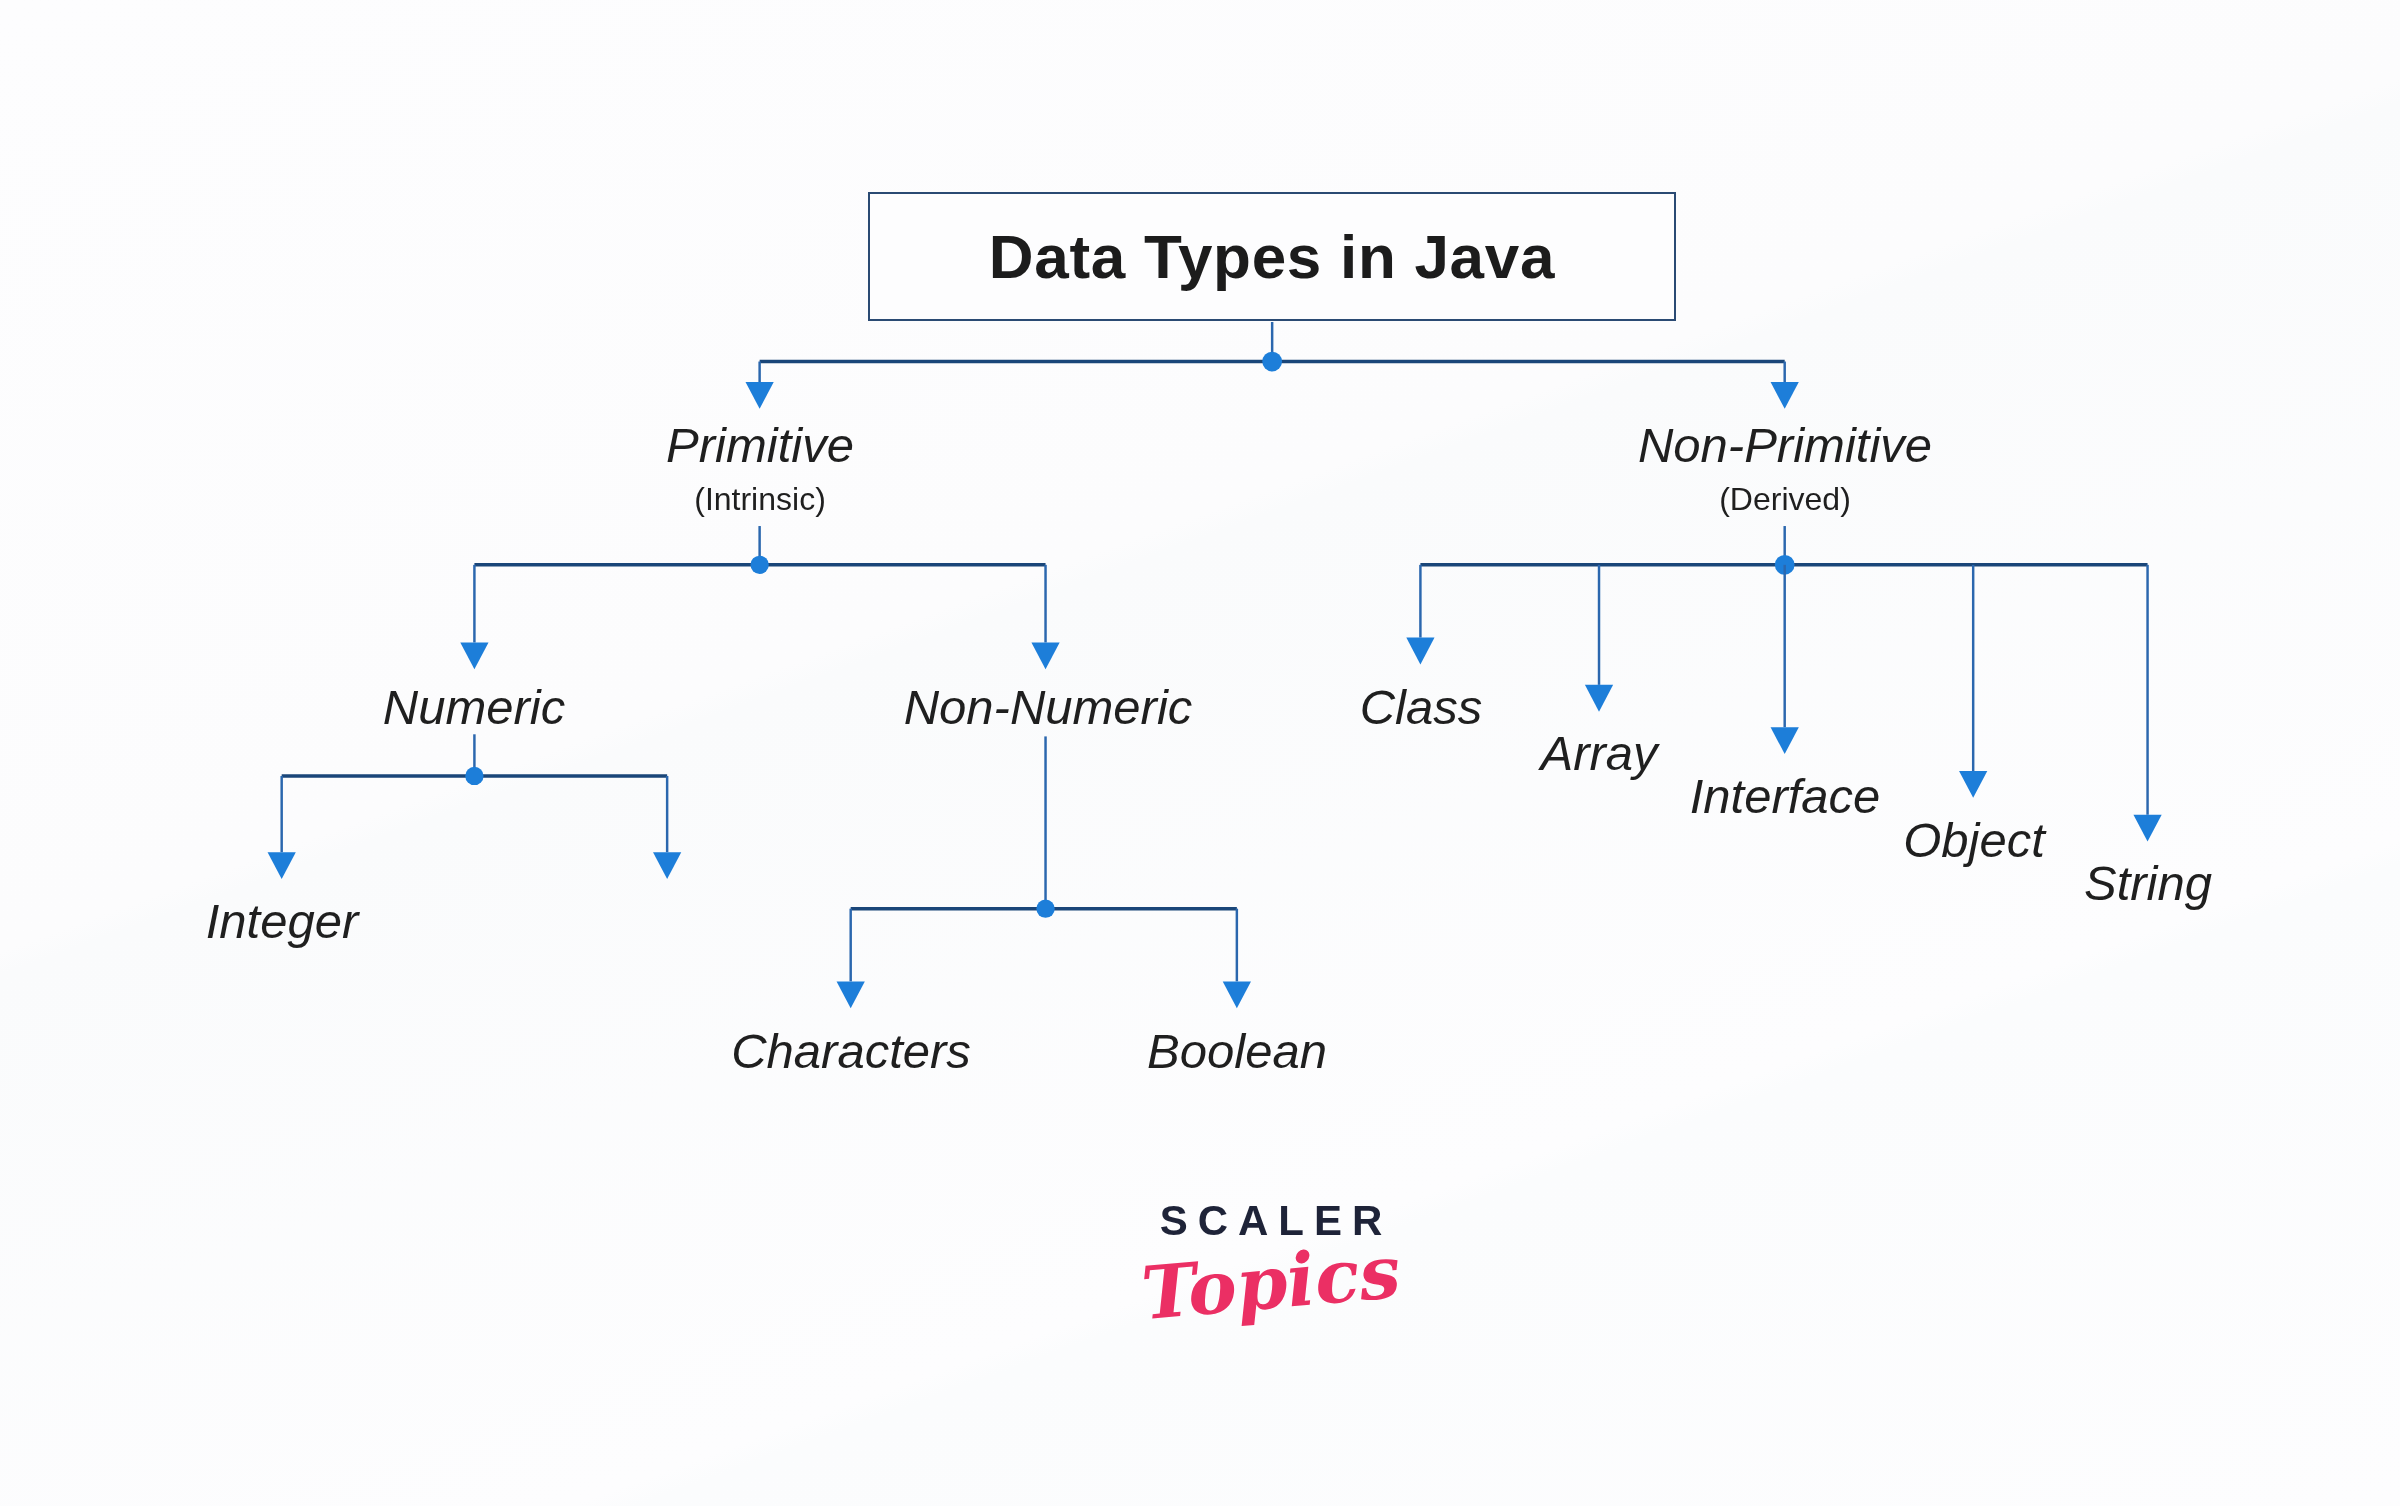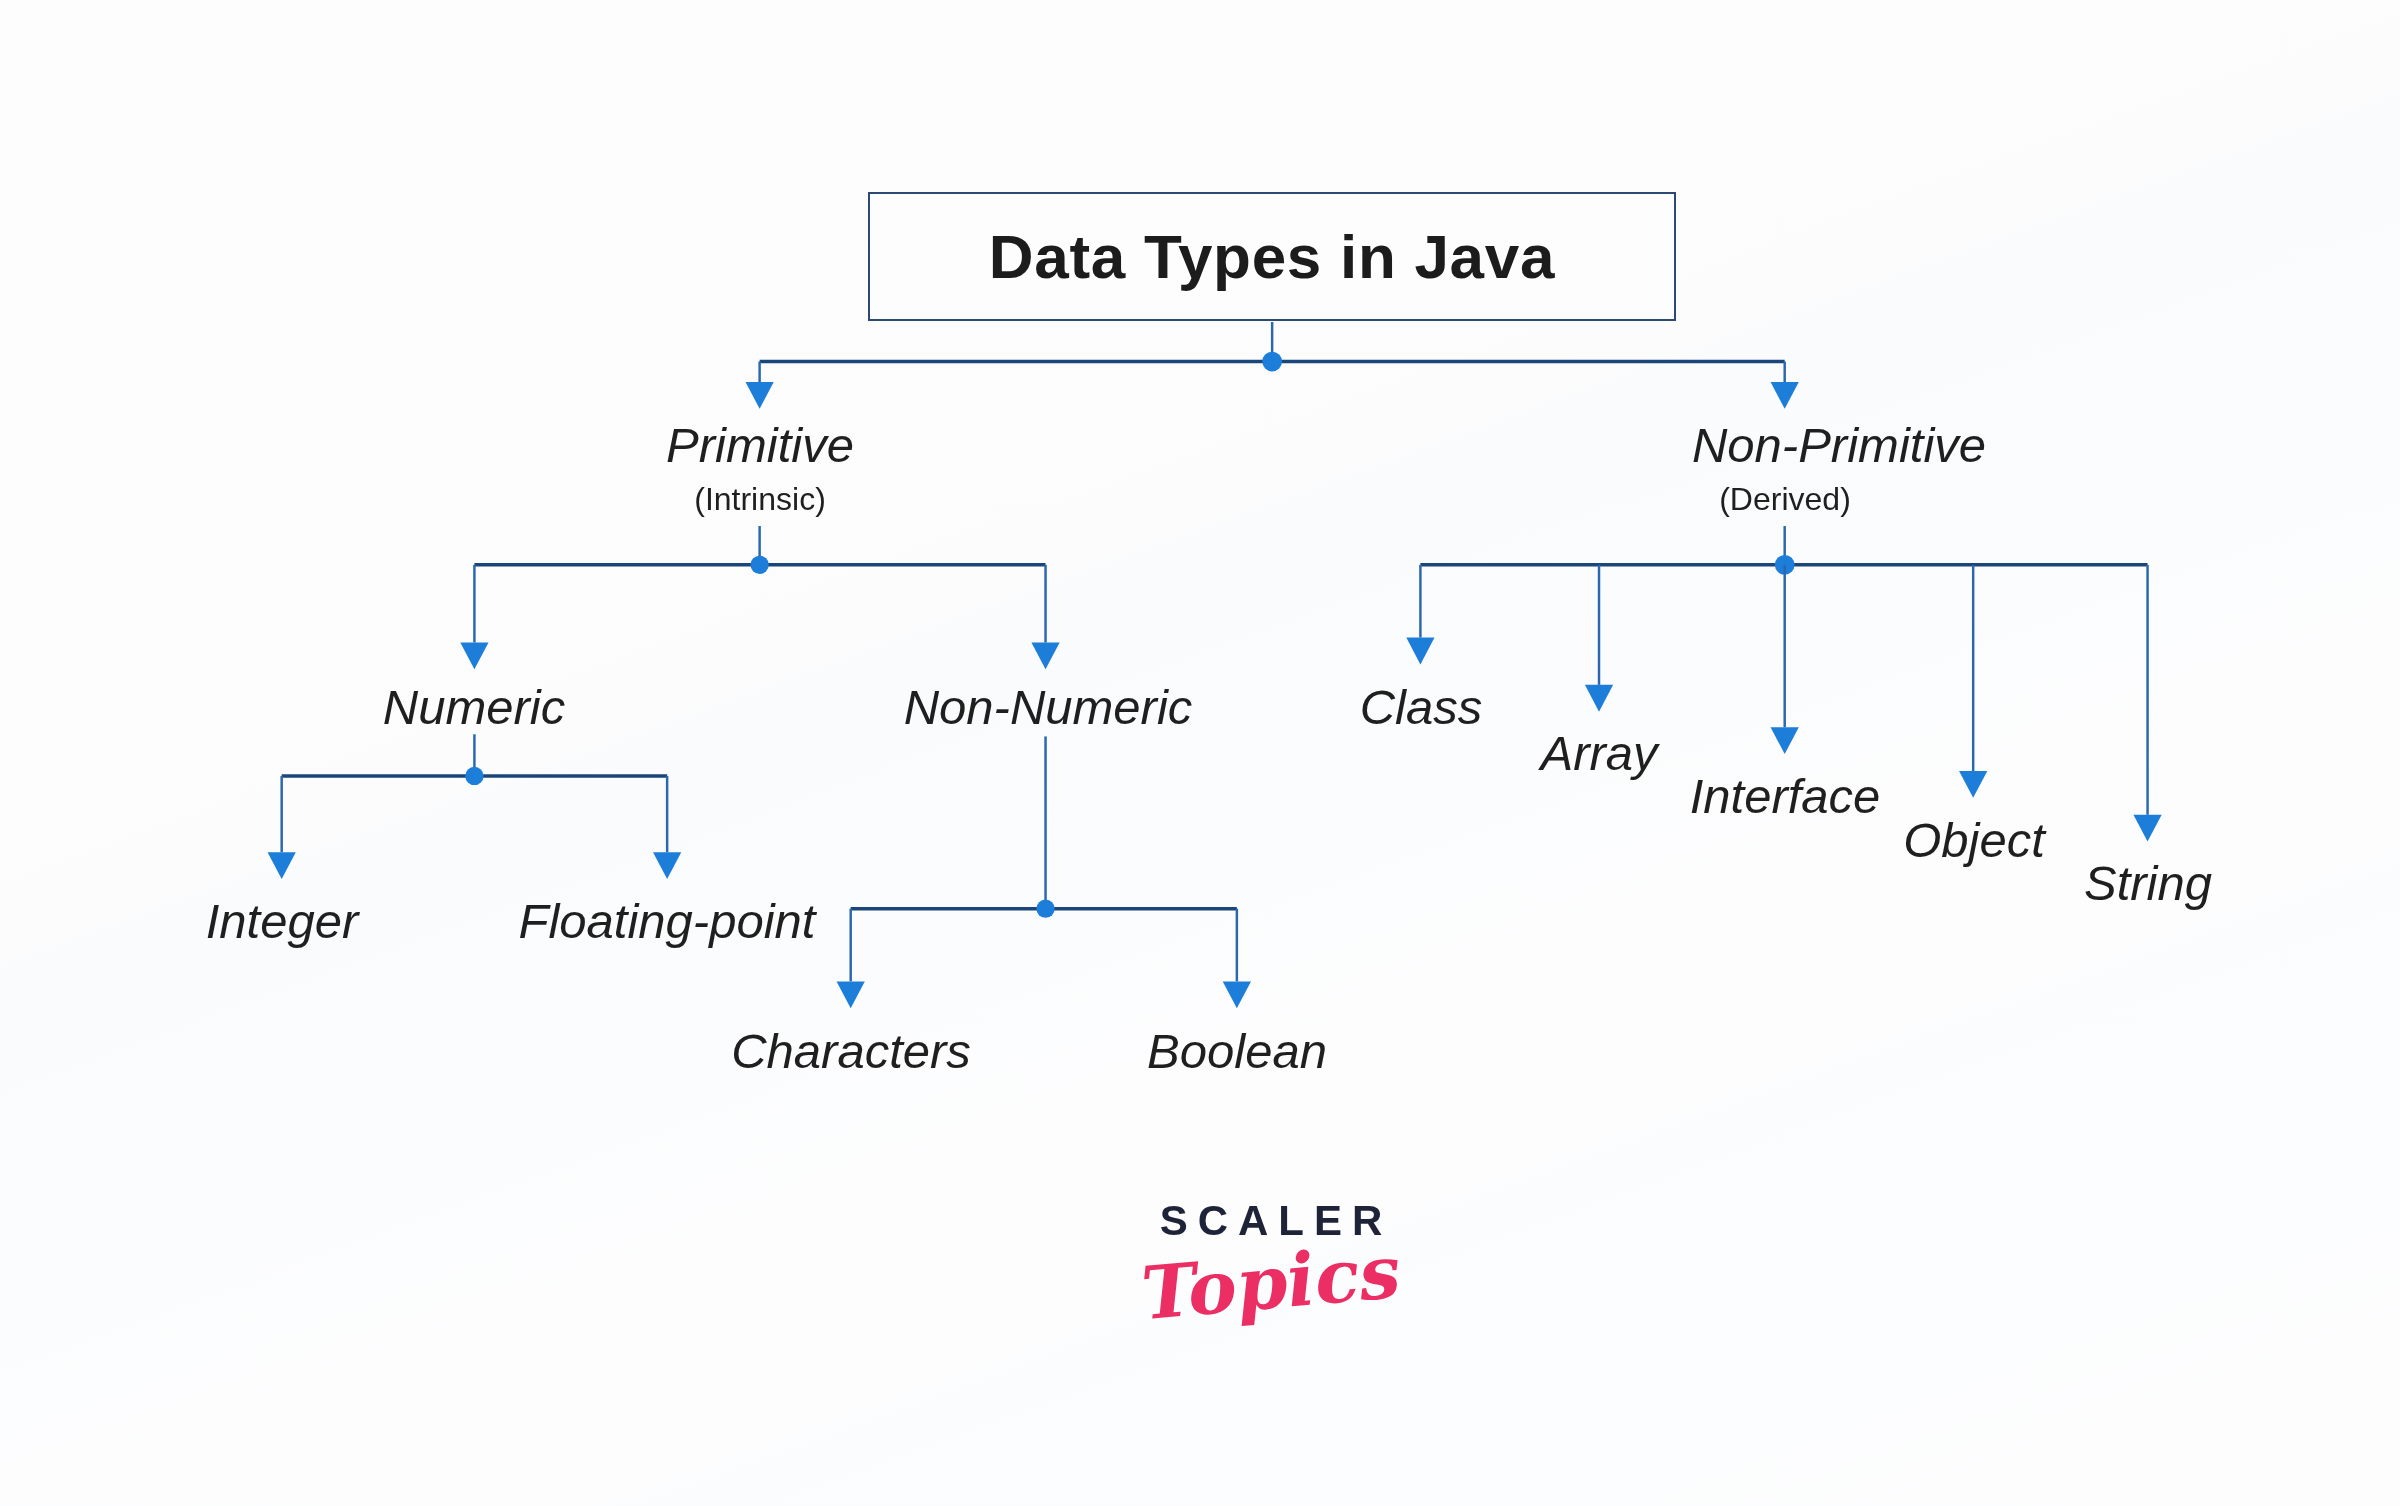--- a/index.html
+++ b/index.html
@@ -144,28 +144,27 @@
     <polygon class="arrow" points="3022,1154 3062,1154 3042,1192"></polygon>
   </svg>
 
   <div class="title-box">
     <span class="title-text">Data Types in Java</span>
   </div>
 
   <div class="node-label" style="left:760px; top:445px;">Primitive</div>
   <div class="node-sublabel" style="left:760px; top:499px;">(Intrinsic)</div>
 
-  <div class="node-label" style="left:1839px; top:445px;">Non-Primitive</div>
+  <div class="node-label" style="left:1785px; top:445px;">Non-Primitive</div>
   <div class="node-sublabel" style="left:1785px; top:499px;">(Derived)</div>
 
   <div class="node-label" style="left:474px; top:707px;">Numeric</div>
   <div class="node-label" style="left:1048px; top:707px;">Non-Numeric</div>
 
   <div class="node-label" style="left:282px; top:921px;">Integer</div>
-  <div class="node-label" style="left:667px; top:921px;">Floating-point</div>
 
   <div class="node-label" style="left:851px; top:1051px;">Characters</div>
   <div class="node-label" style="left:1237px; top:1051px;">Boolean</div>
 
   <div class="node-label" style="left:1421px; top:707px;">Class</div>
   <div class="node-label" style="left:1599px; top:753px;">Array</div>
   <div class="node-label" style="left:1785px; top:796px;text-align:right;">Interface</div>
   <div class="node-label" style="left:1974px; top:840px;">Object</div>
   <div class="node-label" style="left:2148px; top:883px;">String</div>
 

